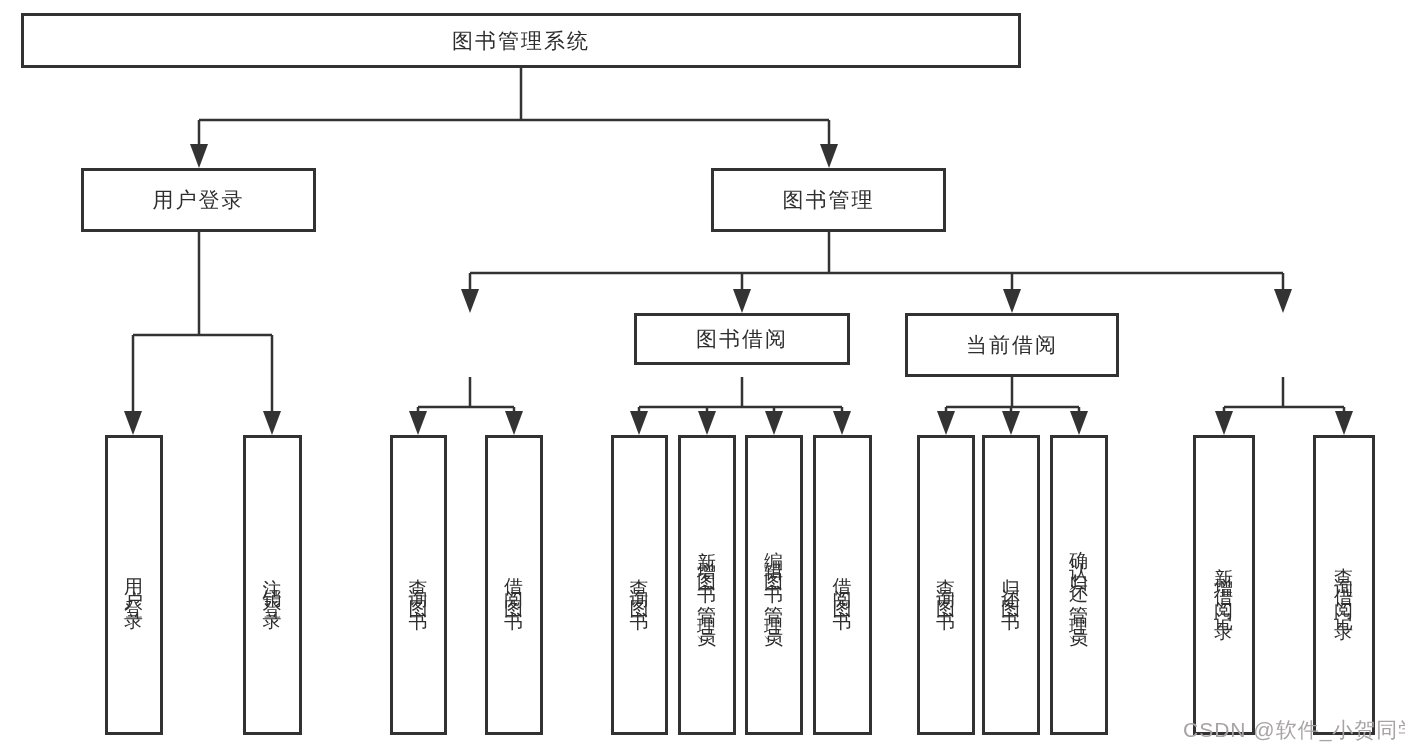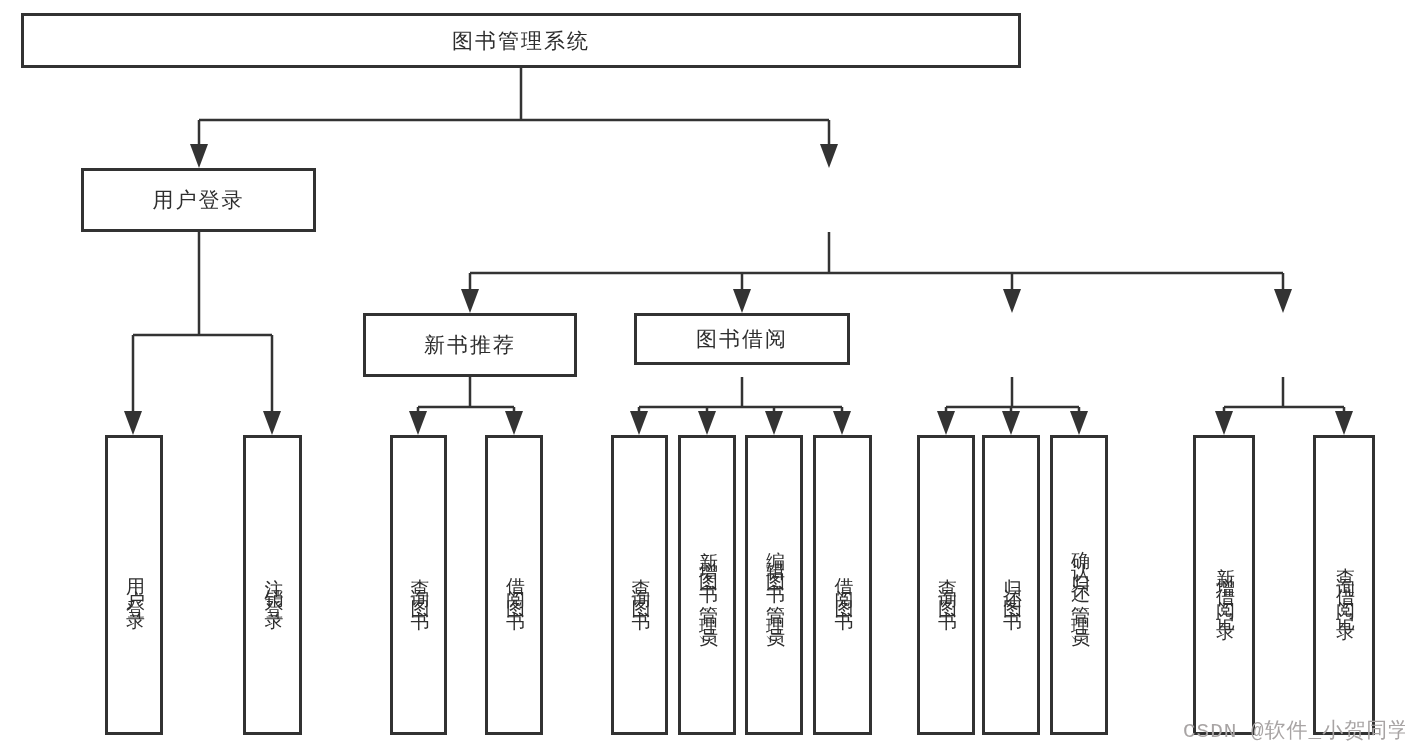--- a/index.html
+++ b/index.html
@@ -1,21 +1,21 @@
 <!DOCTYPE html>
 <html><head>
 <meta charset="utf-8">
 <style>
   html, body { margin: 0; padding: 0; background: #ffffff; }
   .canvas {
     position: relative;
     width: 1405px;
     height: 747px;
     background: #ffffff;
-    font-family: Liberation Mono, monospace;
+    font-family: Liberation Sans, sans-serif;
     overflow: hidden;
   }
   .edges {
     position: absolute;
     left: 0; top: 0;
     width: 1405px; height: 747px;
     z-index: 1;
   }
   .edges path.ln { stroke: #333333; stroke-width: 2.5; fill: none; }
   .edges path.arr { fill: #333333; stroke: none; }
@@ -100,23 +100,24 @@
     <g>
       <path class="ln" d="M1283,377 L1283,407 M1224,407 L1344,407 M1224,407 L1224,413 M1344,407 L1344,413"></path>
       <path class="arr" d="M1215,411 L1233,411 L1224,435 Z"></path>
       <path class="arr" d="M1335,411 L1353,411 L1344,435 Z"></path>
     </g>
   </svg>
 
   <div class="box h" style="left:21px; top:13px; width:1000px; height:55px">图书管理系统</div>
 
   <div class="box h" style="left:81px; top:168px; width:235px; height:64px">用户登录</div>
+  <div class="box h" style="left:711px; top:168px; width:235px; height:64px">图书管理</div>
 
-  <div class="box h" style="left:363px; top:313px; width:214px; height:64px">新书推荐</div>
   <div class="box h" style="left:634px; top:313px; width:216px; height:52px">图书借阅</div>
+  <div class="box h" style="left:905px; top:313px; width:214px; height:64px">当前借阅</div>
 
   <div class="box v" style="left:105px; top:435px; width:58px; height:300px">用户登录</div>
   <div class="box v" style="left:243px; top:435px; width:59px; height:300px">注销登录</div>
 
   <div class="box v" style="left:390px; top:435px; width:57px; height:300px">查询图书</div>
   <div class="box v" style="left:485px; top:435px; width:58px; height:300px">借阅图书</div>
 
   <div class="box v" style="left:611px; top:435px; width:57px; height:300px">查询图书</div>
   <div class="box v" style="left:678px; top:435px; width:58px; height:300px">新增图书（管理员）</div>
   <div class="box v" style="left:745px; top:435px; width:58px; height:300px">编辑图书（管理员）</div>

